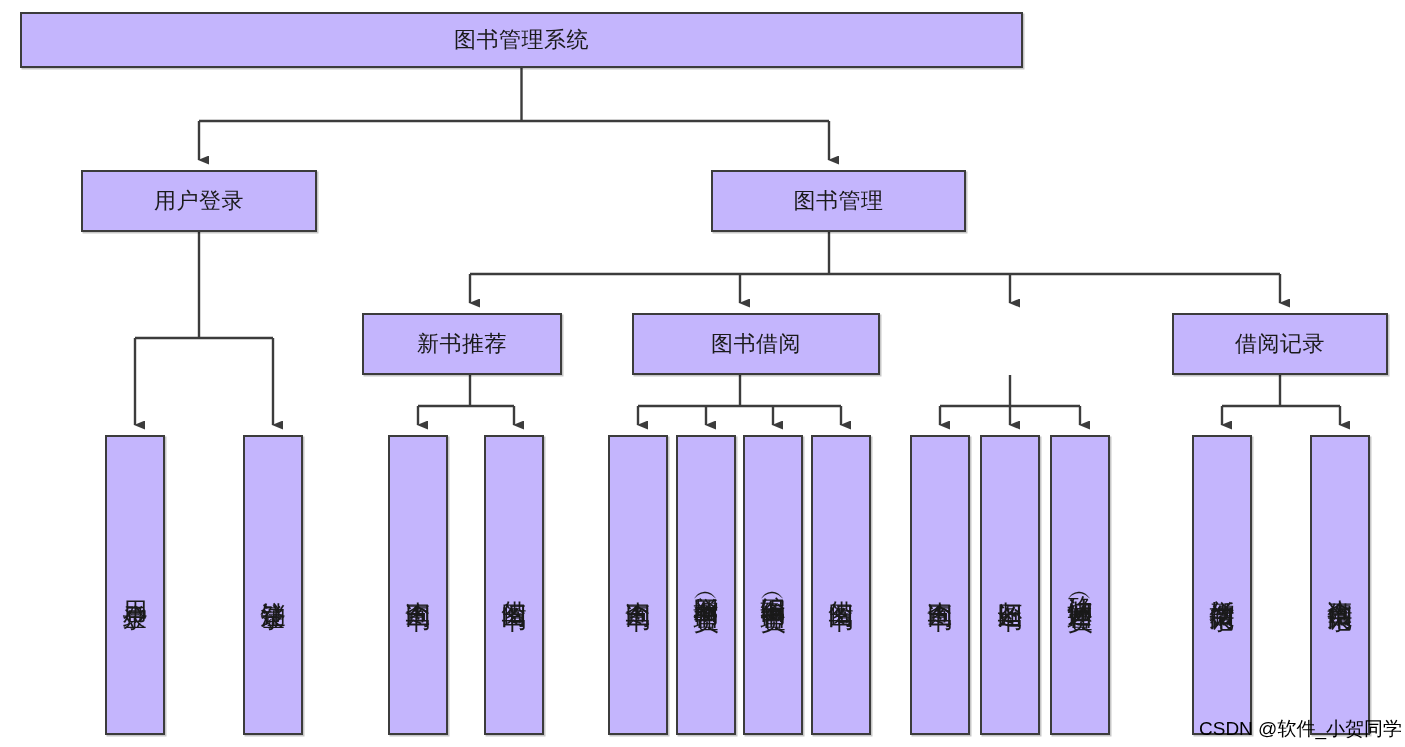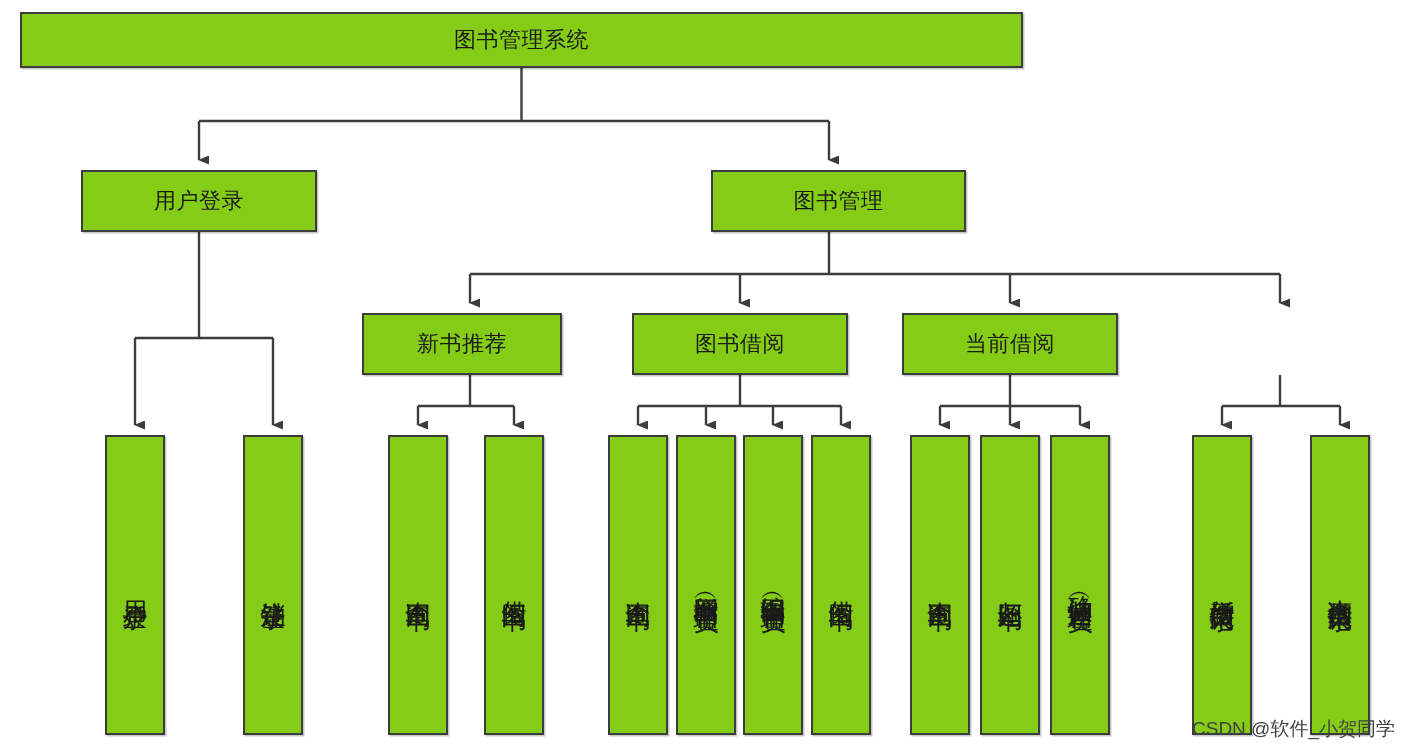--- a/index.html
+++ b/index.html
@@ -21,21 +21,21 @@
   #diagram-svg {
     position: absolute;
     left: 0;
     top: 0;
     width: 1405px;
     height: 747px;
   }
   .node-box {
     position: absolute;
     box-sizing: border-box;
-    background: #84cc16;
+    background: #c4b5fd;
     border: 2px solid #3c3c3c;
     display: flex;
     align-items: center;
     justify-content: center;
     box-shadow: 1.5px 1.5px 0 rgba(0,0,0,0.22);
   }
   .node-label {
     font-family: "Liberation Sans", "DejaVu Sans", sans-serif;
     color: #1a1a1a;
     line-height: 1.12;
@@ -122,25 +122,25 @@
   <div class="node-box horizontal" style="left: 81px; top: 170px; width: 236px; height: 62px;">
     <span class="node-label">用户登录</span>
   </div>
   <div class="node-box horizontal" style="left: 711px; top: 170px; width: 255px; height: 62px;">
     <span class="node-label">图书管理</span>
   </div>
 
   <div class="node-box horizontal" style="left: 362px; top: 313px; width: 200px; height: 62px;">
     <span class="node-label">新书推荐</span>
   </div>
-  <div class="node-box horizontal" style="left: 632px; top: 313px; width: 216px; height: 62px;">
+  <div class="node-box horizontal" style="left: 632px; top: 313px; width: 248px; height: 62px;">
     <span class="node-label">图书借阅</span>
   </div>
-  <div class="node-box horizontal" style="left: 902px; top: 313px; width: 216px; height: 62px;">
-    <span class="node-label">当前借阅</span>
+  <div class="node-box horizontal" style="left: 1172px; top: 313px; width: 216px; height: 62px;">
+    <span class="node-label">借阅记录</span>
   </div>
 
   <div class="node-box vertical" style="left: 105px; top: 435px; width: 60px; height: 300px;">
     <span class="node-label">用户登录</span>
   </div>
   <div class="node-box vertical" style="left: 243px; top: 435px; width: 60px; height: 300px;">
     <span class="node-label">注销登录</span>
   </div>
   <div class="node-box vertical" style="left: 388px; top: 435px; width: 60px; height: 300px;">
     <span class="node-label">查询图书</span>
@@ -169,15 +169,15 @@
   <div class="node-box vertical" style="left: 1050px; top: 435px; width: 60px; height: 300px;">
     <span class="node-label">确认归还（管理员）</span>
   </div>
   <div class="node-box vertical" style="left: 1192px; top: 435px; width: 60px; height: 300px;">
     <span class="node-label">新增借阅记录</span>
   </div>
   <div class="node-box vertical" style="left: 1310px; top: 435px; width: 60px; height: 300px;">
     <span class="node-label">查询借阅记录</span>
   </div>
 
-  <div class="watermark" style="left: 1192px; top: 716px; color: #404040;">CSDN @软件_小贺同学</div>
+  <div class="watermark" style="left: 1192px; top: 716px; color: #000000; padding-left: 7px;">CSDN @软件_小贺同学</div>
 
 </div>
 
 </body></html>

